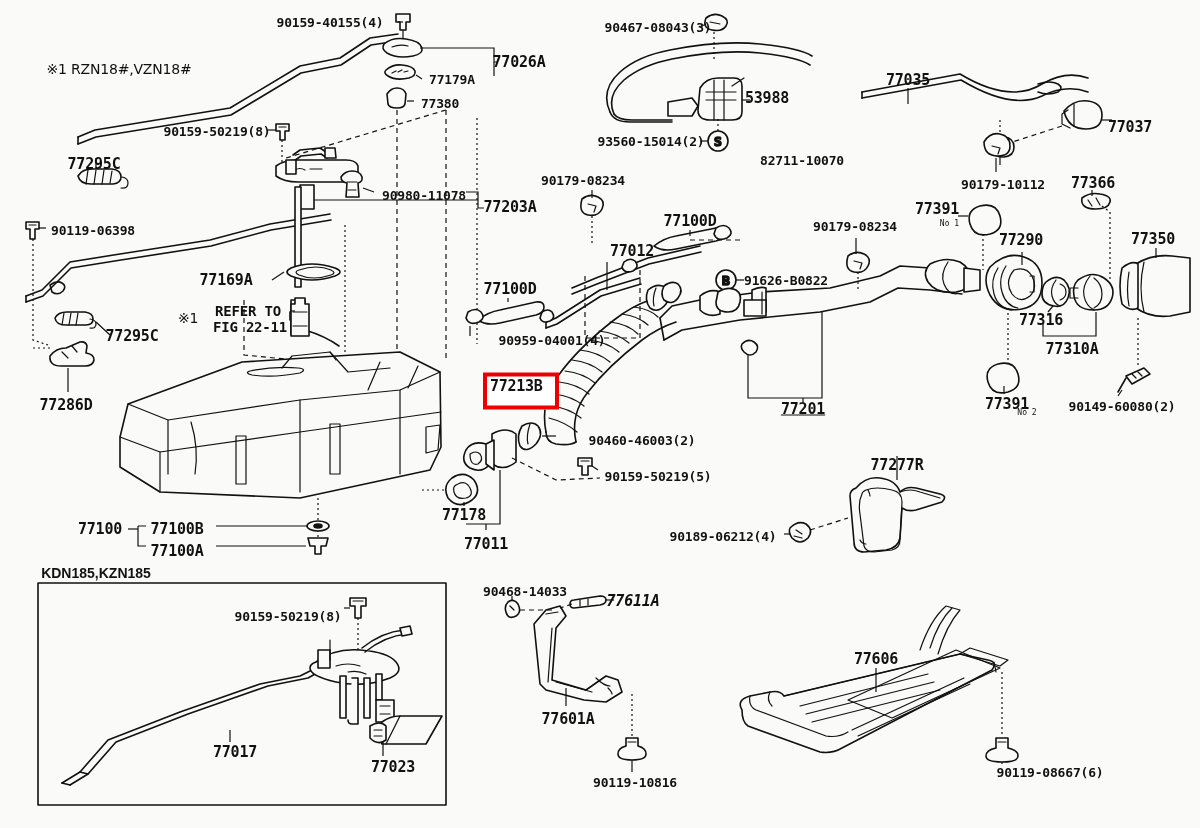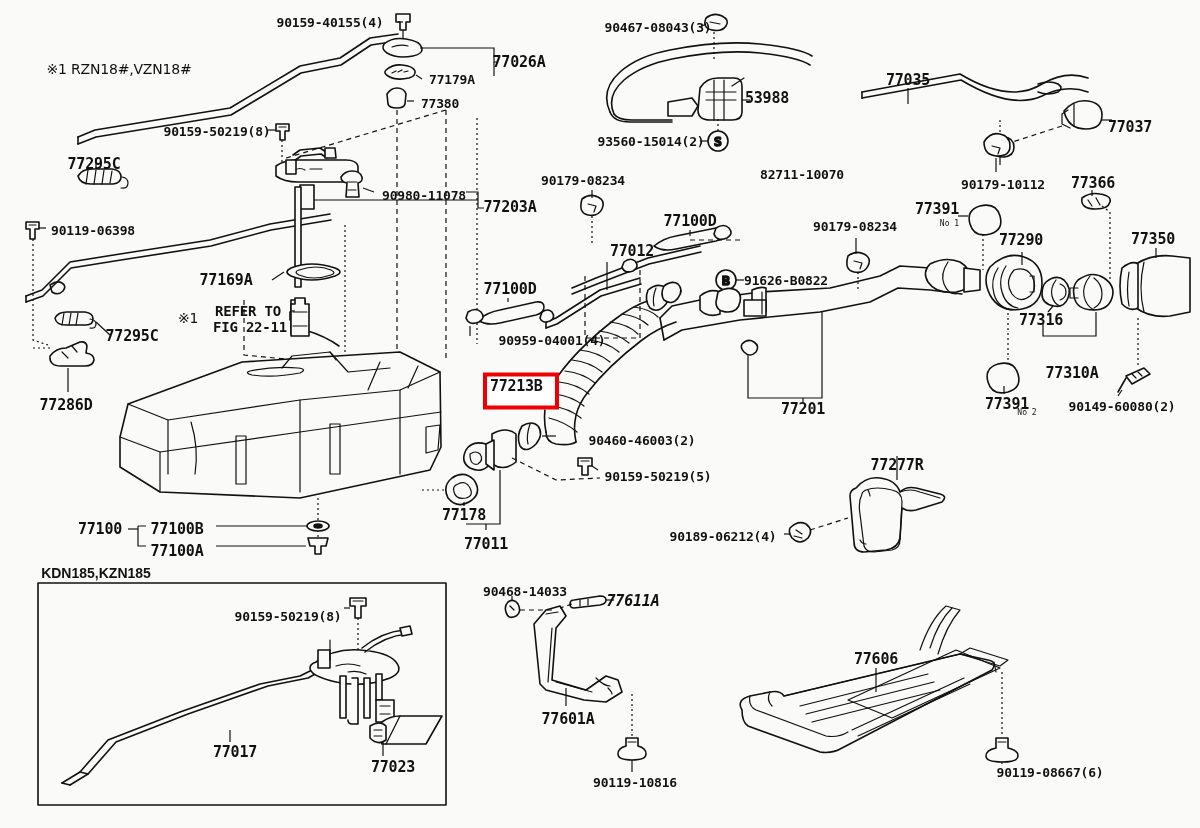--- a/index.html
+++ b/index.html
@@ -619,37 +619,37 @@
       <div class="lbl" style="left: 250px; top: 327px;">FIG 22-11</div>
       <div class="lbl sz15" style="left: 132px; top: 336px;">77295C</div>
       <div class="lbl sz15" style="left: 66px; top: 405px;">77286D</div>
       <div class="lbl sz15" style="left: 100px; top: 529px;">77100</div>
       <div class="lbl sz15" style="left: 177px; top: 529px;">77100B</div>
       <div class="lbl sz15" style="left: 177px; top: 551px;">77100A</div>
       <div class="lbl sz13" style="left: 658px; top: 27px;">90467-08043(3)</div>
       <div class="lbl sz15" style="left: 767px; top: 98px;">53988</div>
       <div class="lbl sz13" style="left: 651px; top: 141px;">93560-15014(2)</div>
       <div class="lbl sz13" style="left: 583px; top: 180px;">90179-08234</div>
-      <div class="lbl sz13" style="left: 802px; top: 174px;">82711-10070</div>
+      <div class="lbl sz13" style="left: 802px; top: 160px;">82711-10070</div>
       <div class="lbl sz15" style="left: 908px; top: 80px;">77035</div>
       <div class="lbl sz15" style="left: 1130px; top: 127px;">77037</div>
       <div class="lbl sz13" style="left: 1003px; top: 184px;">90179-10112</div>
       <div class="lbl sz15" style="left: 1093px; top: 183px;">77366</div>
       <div class="lbl sz15" style="left: 937px; top: 209px;">77391</div>
       <div class="lbl sz15" style="left: 1021px; top: 240px;">77290</div>
       <div class="lbl sz15" style="left: 1153px; top: 239px;">77350</div>
       <div class="lbl sz13" style="left: 855px; top: 226px;">90179-08234</div>
       <div class="lbl sz15" style="left: 632px; top: 251px;">77012</div>
       <div class="lbl sz15" style="left: 690px; top: 221px;">77100D</div>
       <div class="lbl sz15" style="left: 510px; top: 289px;">77100D</div>
       <div class="lbl sz13" style="left: 786px; top: 280px;">91626-B0822</div>
       <div class="lbl sz15" style="left: 1041px; top: 320px;">77316</div>
-      <div class="lbl sz15" style="left: 1072px; top: 349px; margin-top: 24px;">77310A</div>
+      <div class="lbl sz15" style="left: 1072px; top: 349px;">77310A</div>
       <div class="lbl sz13" style="left: 552px; top: 340px;">90959-04001(4)</div>
-      <div class="lbl sz15" style="left: 803px; top: 409px;">77201</div>
+      <div class="lbl sz15" style="left: 803px; top: 409px; text-decoration: underline;">77201</div>
       <div class="lbl sz15" style="left: 1007px; top: 404px;">77391</div>
       <div class="lbl sz13" style="left: 1122px; top: 406px;">90149-60080(2)</div>
       <div class="lbl sz13" style="left: 642px; top: 440px;">90460-46003(2)</div>
       <div class="lbl sz13" style="left: 658px; top: 476px;">90159-50219(5)</div>
       <div class="lbl sz15" style="left: 897px; top: 465px;">77277R</div>
       <div class="lbl sz15" style="left: 464px; top: 515px;">77178</div>
       <div class="lbl sz15" style="left: 486px; top: 544px;">77011</div>
       <div class="lbl sz13" style="left: 723px; top: 536px;">90189-06212(4)</div>
       <div class="lbl sans" style="left: 96px; top: 573px;">KDN185,KZN185</div>
       <div class="lbl sz13" style="left: 288px; top: 616px;">90159-50219(8)</div>

